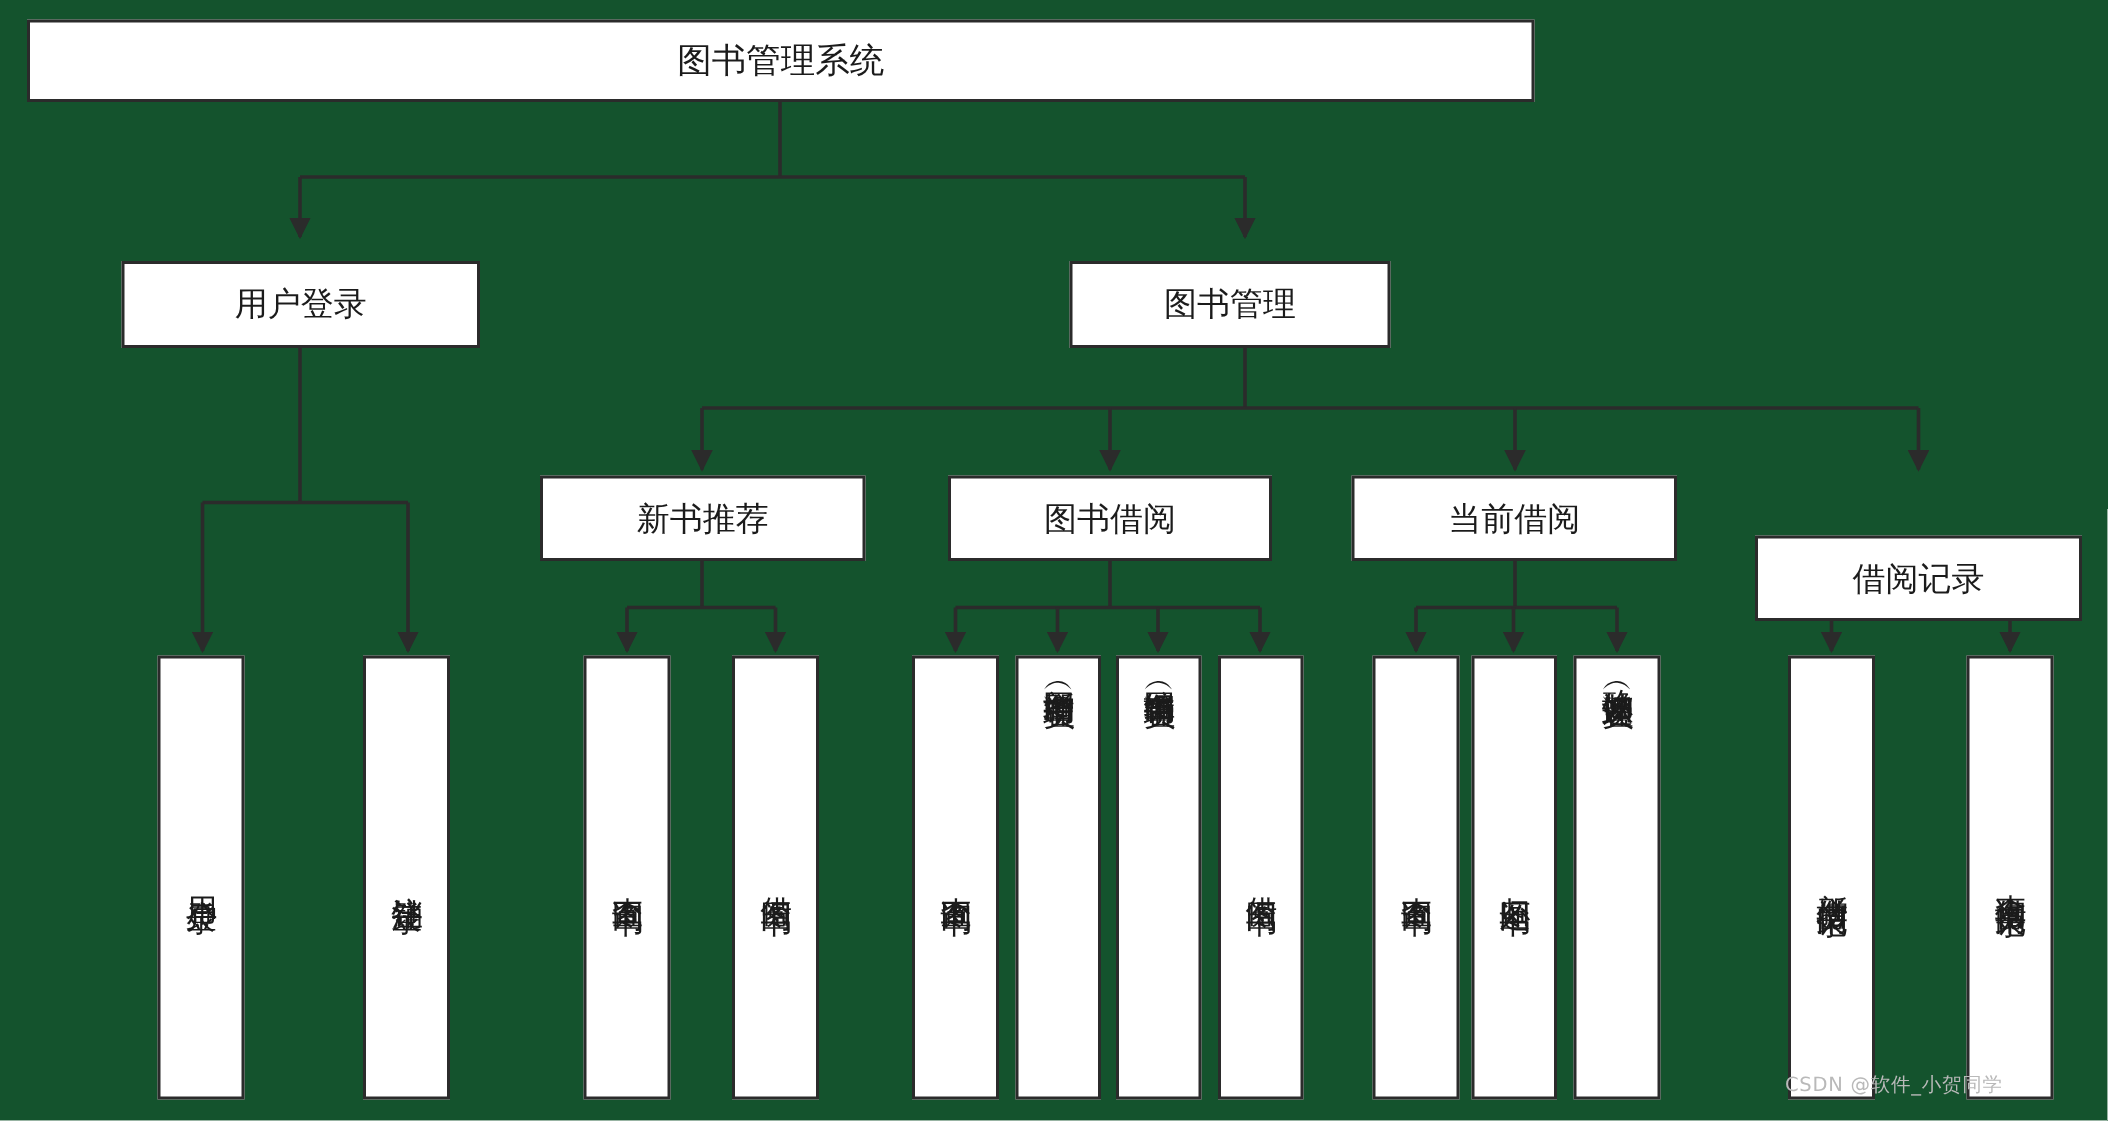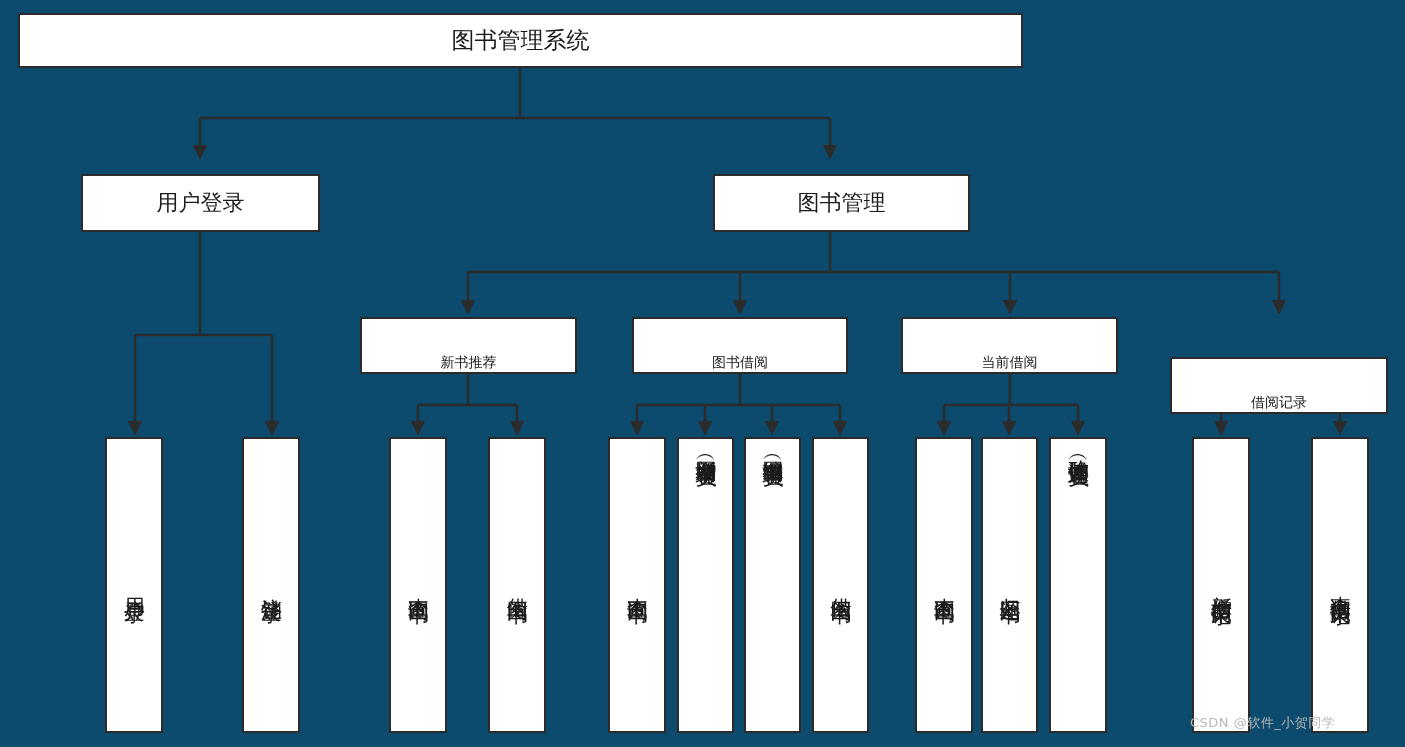--- a/index.html
+++ b/index.html
@@ -8,21 +8,21 @@
     padding: 0;
     background: #ffffff;
   }
   body {
     font-family: "DejaVu Sans", "Liberation Sans", sans-serif;
   }
   #diagram-root {
     position: relative;
     width: 1405px;
     height: 747px;
-    background: #0c4a6e;
+    background: #14532d;
     overflow: hidden;
   }
   #diagram-svg {
     position: absolute;
     left: 0;
     top: 0;
     width: 1405px;
     height: 747px;
   }
   .node {
@@ -35,22 +35,21 @@
     justify-content: center;
     color: #1b1b1b;
   }
   .node-root {
     font-size: 23px;
   }
   .node-l1 {
     font-size: 22px;
   }
   .node-l2 {
-    font-size: 14px;
-    align-items: flex-end;
+    font-size: 22px;
   }
   .node-leaf {
     font-size: 21px;
     writing-mode: vertical-rl;
     text-orientation: upright;
     letter-spacing: 2px;
     line-height: 1;
     padding: 4px 0;
     align-items: center;
     justify-content: center;
@@ -129,21 +128,21 @@
     </g>
   </svg>
 
   <div class="node node-root" style="left:18px; top:13px; width:1005px; height:55px;">
     <span class="label">图书管理系统</span>
   </div>
 
   <div class="node node-l1" style="left:81px; top:174px; width:239px; height:58px;">
     <span class="label">用户登录</span>
   </div>
-  <div class="node node-l1" style="left:713px; top:174px; width:257px; height:58px;">
+  <div class="node node-l1" style="left:713px; top:174px; width:214px; height:58px;">
     <span class="label">图书管理</span>
   </div>
 
   <div class="node node-l2" style="left:360px; top:317px; width:217px; height:57px;">
     <span class="label">新书推荐</span>
   </div>
   <div class="node node-l2" style="left:632px; top:317px; width:216px; height:57px;">
     <span class="label">图书借阅</span>
   </div>
   <div class="node node-l2" style="left:901px; top:317px; width:217px; height:57px;">

